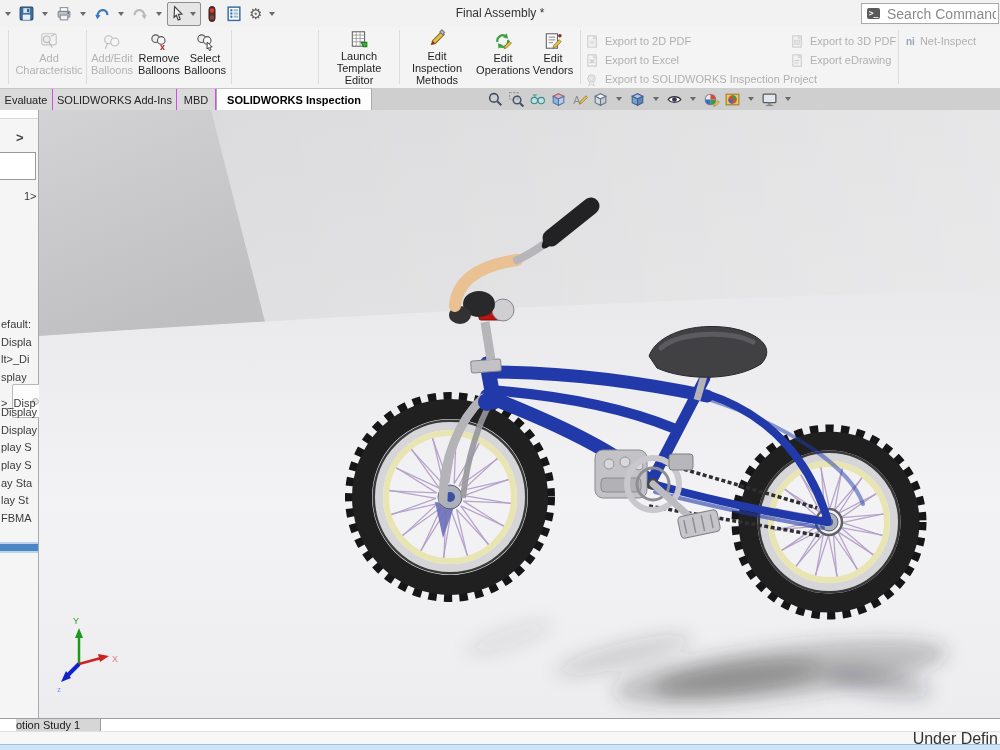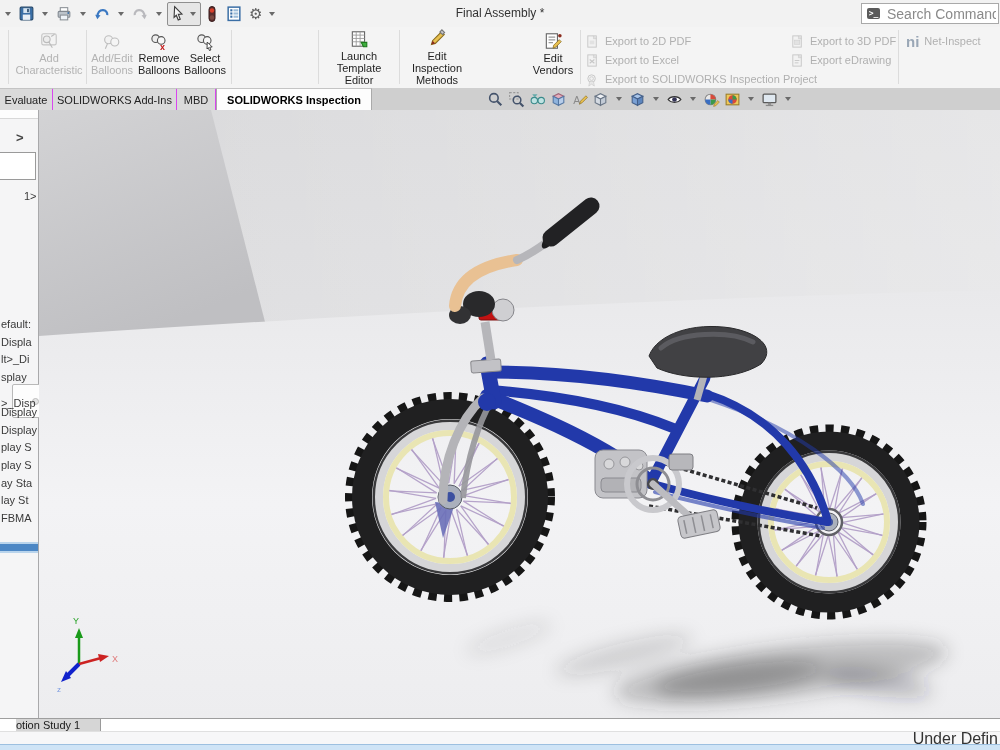--- a/index.html
+++ b/index.html
@@ -17,21 +17,21 @@
   .searchbox input::placeholder{color:#8a8a8a;}
   
   .ribbon{position:absolute;left:0;top:27px;width:1000px;height:61px;background:#f4f4f4;}
   .rsep{position:absolute;top:3px;height:54px;width:1px;background:#dcdcdc;}
   .rbtn{position:absolute;top:2px;height:56px;display:flex;flex-direction:column;align-items:center;justify-content:flex-start;font-size:11px;line-height:12px;text-align:center;color:#1f1f1f;cursor:default;}
   .rbtn .ric{height:22px;display:flex;align-items:flex-end;justify-content:center;margin-bottom:1px;}
   .rbtn.dis{color:#b3b3b3;}
   .rbtn.dis .ric svg{filter:grayscale(1) opacity(.45);}
   .xrow{position:absolute;height:18px;display:flex;align-items:center;gap:5px;font-size:11px;color:#b0b0b0;white-space:nowrap;}
   .xrow svg{filter:grayscale(1) opacity(.5);}
-  .ni{font-size:15px;font-weight:bold;color:#9aa7b6;letter-spacing:0;text-align:right;}
+  .ni{font-size:10px;font-weight:bold;color:#9aa7b6;letter-spacing:0;text-align:right;}
   
   .tabrow{position:absolute;left:0;top:88px;width:1000px;height:22px;background:#cfcfcf;}
   .tab{position:absolute;top:0;height:22px;line-height:22px;font-size:11px;color:#222;text-align:center;background:#dadada;border-right:4px solid #d946ef;border-top:1px solid #c4c4c4;cursor:default;}
   .tab.active{background:#fdfdfd;font-weight:bold;color:#000;border-right:1px solid #aaa;border-left:1px solid #aaa;}
   .hud{position:absolute;left:487px;top:2px;height:18px;display:flex;align-items:center;gap:4px;}
   .hudbtn{display:flex;align-items:center;}
   
   .sidepanel{position:absolute;left:0;top:110px;width:38px;height:608px;background:#f5f5f6;border-right:1px solid #a9a9ab;}
   .sp-topstrip{position:absolute;left:0;top:0;width:38px;height:8px;background:#fdfdfd;border-bottom:1px solid #d8d8d8;}
   .sp-chevron{position:absolute;left:16px;top:20px;font-size:13px;font-weight:bold;color:#444;cursor:pointer;}
@@ -187,20 +187,32 @@
 
   <div class="rbtn" style="left:402px;width:70px">
     <span class="ric">
         <svg width="20" height="20" viewBox="0 0 18 18">
           <polygon points="4,14 5,10.5 13,2.5 15.5,5 7.5,13" fill="#e8c050" stroke="#8a6d1f"></polygon>
           <polygon points="4,14 5,10.5 7.5,13" fill="#8b2b1d"></polygon>
           <rect x="12" y="1.6" width="3.4" height="2.6" transform="rotate(45 13.7 2.9)" fill="#c8c8cc" stroke="#777"></rect>
         </svg>
       </span>
     <span>Edit Inspection Methods</span>
+  </div>
+  <div class="rbtn" style="left:474px;width:58px">
+    <span class="ric">
+        <svg width="20" height="20" viewBox="0 0 18 18">
+          <path d="M4 10 A5 5 0 0 1 12 5" fill="none" stroke="#3f9f3f" stroke-width="2"></path>
+          <polygon points="12.5,2 13.5,7 8.8,5.6" fill="#3f9f3f"></polygon>
+          <path d="M13.5 8 A5 5 0 0 1 6 13.5" fill="none" stroke="#3f9f3f" stroke-width="2"></path>
+          <polygon points="5,16 4.4,11 9,12.6" fill="#3f9f3f"></polygon>
+          <polygon points="10,16 10.6,13.6 15,9.4 16.6,11 12.2,15.2" fill="#e8c050" stroke="#8a6d1f" stroke-width=".7"></polygon>
+        </svg>
+      </span>
+    <span>Edit Operations</span>
   </div>
   <div class="rbtn" style="left:532px;width:42px">
     <span class="ric">
         <svg width="20" height="20" viewBox="0 0 18 18">
           <rect x="3" y="2.5" width="10" height="13" fill="#fff" stroke="#666"></rect>
           <path d="M5 5.5 h6 M5 8 h6 M5 10.5 h4" stroke="#9a9a9a"></path>
           <polygon points="9,15.5 9.6,12.8 14.6,7.8 16.4,9.6 11.4,14.6" fill="#e8c050" stroke="#8a6d1f" stroke-width=".7"></polygon>
           <circle cx="15.2" cy="4.2" r="1.6" fill="#8b2b1d"></circle>
         </svg>
       </span>

